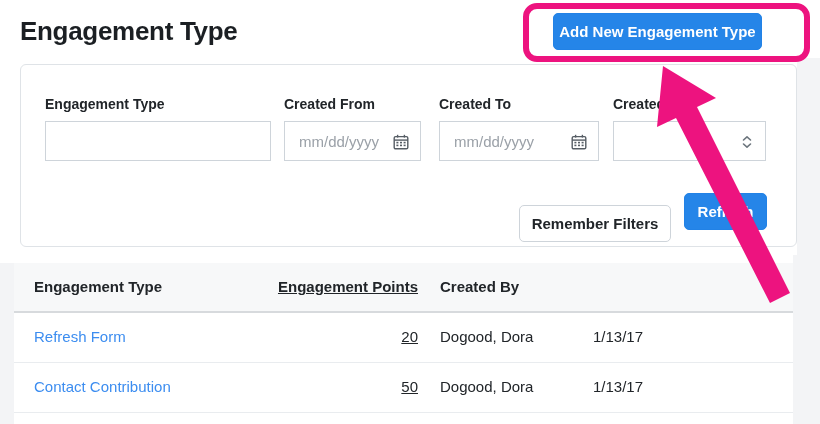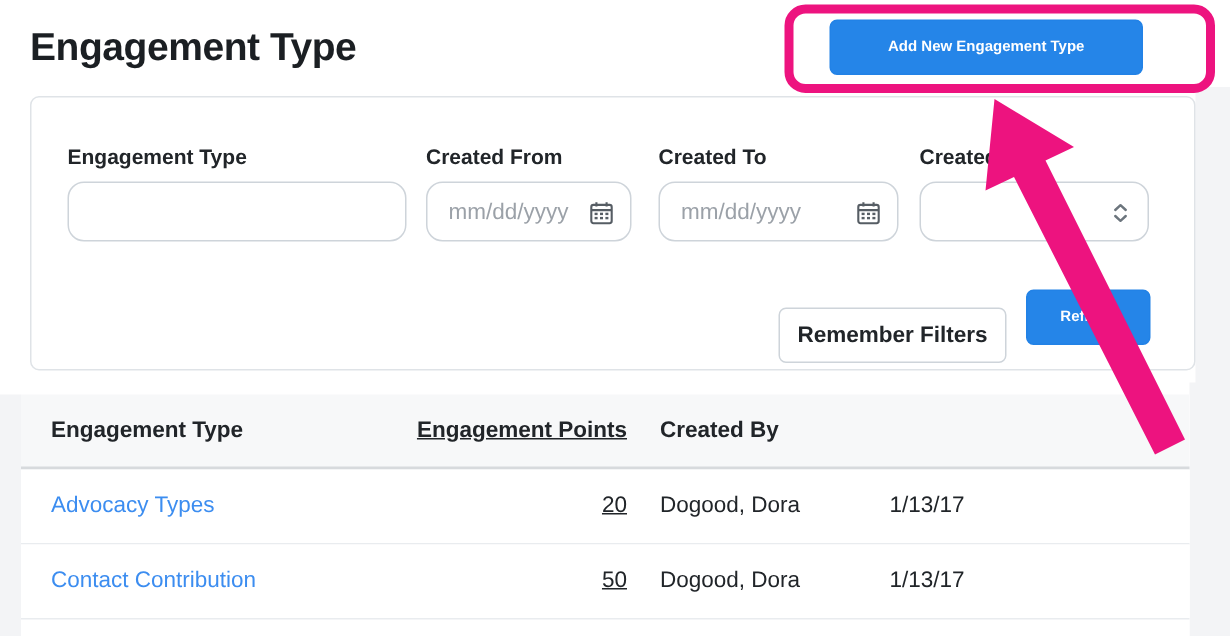--- a/index.html
+++ b/index.html
@@ -9,36 +9,36 @@
   .canvas { position: relative; width: 820px; height: 424px; overflow: hidden; background: #ffffff; }
 
   
   .strip { position: absolute; background: #f3f4f6; }
   .strip-right { left: 797px; top: 58px; width: 23px; height: 366px; }
   .strip-right2 { left: 793px; top: 255px; width: 27px; height: 169px; }
   .strip-left { left: 0; top: 263px; width: 14px; height: 161px; }
 
   .page-title { position: absolute; left: 20px; top: 16px; font-size: 26px; font-weight: 700; color: #1b1f23; letter-spacing: -0.3px; }
 
-  .btn { display: inline-block; border-radius: 5px; font-size: 10px; font-weight: 700; text-align: center; cursor: pointer; border: 1px solid transparent; }
+  .btn { display: inline-block; border-radius: 5px; font-size: 15px; font-weight: 700; text-align: center; cursor: pointer; border: 1px solid transparent; }
   .btn-primary { background: #2585e8; border-color: #2282e6; color: #ffffff; }
   .btn-outline { background: #ffffff; border: 1px solid #ced4da; color: #212529; }
 
   .add-btn { position: absolute; left: 553px; top: 13px; width: 209px; height: 37px; line-height: 35px; }
 
   
   .filter-card { position: absolute; left: 20px; top: 64px; width: 777px; height: 183px; background: #ffffff; border: 1px solid #dfe3e7; border-radius: 6px; }
   .field { position: absolute; top: 31px; }
   .field label { display: block; font-size: 14px; font-weight: 700; color: #212529; margin-bottom: 9px; }
   .f-type { left: 24px; width: 226px; }
   .f-from { left: 263px; width: 137px; }
   .f-to   { left: 418px; width: 160px; }
   .f-by   { left: 592px; width: 153px; }
 
-  .text-input, .date-wrap, .select-wrap { width: 100%; height: 40px; border: 1px solid #ced4da; border-radius: 11px; background: #ffffff; }
+  .text-input, .date-wrap, .select-wrap { width: 100%; height: 40px; border: 1px solid #ced4da; border-radius: 0; background: #ffffff; }
   .text-input { outline: none; padding: 0 12px; font-size: 15px; color: #212529; font-family: inherit; }
   .date-wrap, .select-wrap { position: relative; }
   .date-wrap input { position: absolute; inset: 0; border: none; outline: none; background: transparent; padding: 0 34px 0 14px; font-size: 15px; color: #212529; font-family: inherit; width: 100%; height: 100%; }
   .date-wrap input::placeholder, .text-input::placeholder { color: #9ba1a8; opacity: 1; }
   .cal-icon { position: absolute; right: 11px; top: 12px; width: 16px; height: 16px; color: #565d64; }
   .stepper-icon { position: absolute; right: 12px; top: 13px; width: 12px; height: 14px; color: #6c757d; }
 
   .filter-actions { position: absolute; left: 0; top: 128px; width: 100%; height: 37px; }
   .remember-btn { position: absolute; left: 498px; top: 12px; width: 152px; height: 37px; line-height: 35px; font-size: 15px; }
   .refresh-btn  { position: absolute; left: 663px; top: 0; width: 83px;  height: 37px; line-height: 35px; }
@@ -139,21 +139,21 @@
 
   </section>
 
   <section class="table-card">
     <div class="t-head">
       <div class="c1">Engagement Type</div>
       <div class="c2">Engagement Points</div>
       <div class="c3">Created By</div>
     </div>
     <div class="t-row">
-      <a class="c1 link">Advocacy Types</a>
+      <a class="c1 link">Refresh Form</a>
       <div class="c2">20</div>
       <div class="c3">Dogood, Dora</div>
       <div class="c4">1/13/17</div>
     </div>
     <div class="t-row">
       <a class="c1 link">Contact Contribution</a>
       <div class="c2">50</div>
       <div class="c3">Dogood, Dora</div>
       <div class="c4">1/13/17</div>
     </div>

